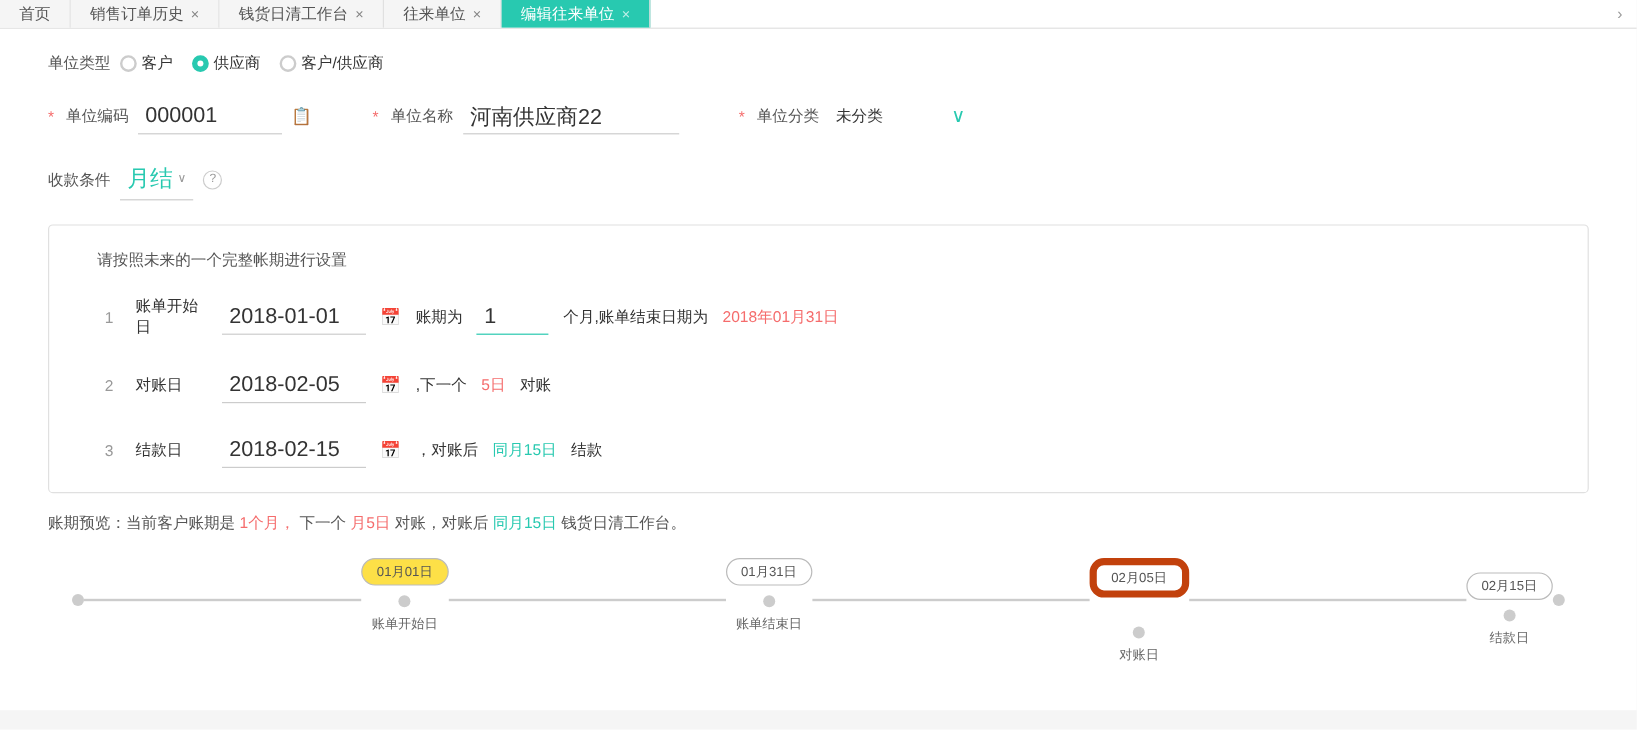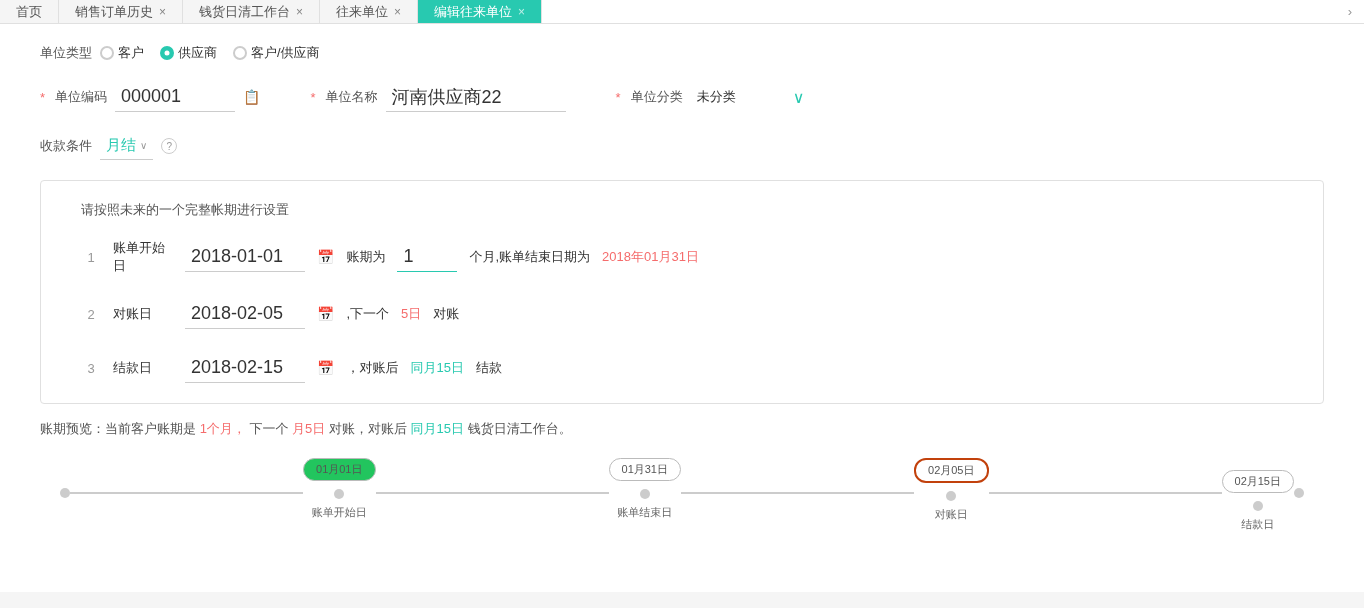--- a/index.html
+++ b/index.html
@@ -128,21 +128,21 @@
 
     .select-wrapper {
       display: flex;
       align-items: center;
       gap: 4px;
       border-bottom: 1px solid #ccc;
       padding: 4px 6px;
     }
     .select-value {
       color: #28c9b0;
-      font-size: 15px;
+      font-size: 19px;
     }
     .chevron-down {
       color: #999;
       font-size: 10px;
     }
     .select-wrapper-large {
       display: flex;
       align-items: center;
       gap: 16px;
       padding: 4px 6px;
@@ -338,37 +338,37 @@
 
     <div style="display:flex;flex-direction:column;align-items:center;margin-top:30px;">
       <div style="width:10px;height:10px;border-radius:50%;background:#ccc;"></div>
     </div>
 
     <div style="flex:1;display:flex;flex-direction:column;align-items:center;">
       <div style="height:2px;background:#ccc;width:100%;margin-top:34px;"></div>
     </div>
 
     <div style="display:flex;flex-direction:column;align-items:center;">
-      <div style="border:1px solid #bbb;border-radius:12px;padding:3px 12px;font-size:11px;color:#555;background:#22c55e;white-space:nowrap;margin-bottom:8px;">01月01日</div>
+      <div style="border:1px solid #bbb;border-radius:12px;padding:3px 12px;font-size:11px;color:#555;background:#fde047;white-space:nowrap;margin-bottom:8px;">01月01日</div>
       <div style="width:10px;height:10px;border-radius:50%;background:#ccc;margin-bottom:6px;"></div>
       <div style="font-size:11px;color:#666;white-space:nowrap;">账单开始日</div>
     </div>
 
     <div style="flex:1;height:2px;background:#ccc;margin-top:34px;"></div>
 
     <div style="display:flex;flex-direction:column;align-items:center;">
       <div style="border:1px solid #bbb;border-radius:12px;padding:3px 12px;font-size:11px;color:#555;background:#fff;white-space:nowrap;margin-bottom:8px;">01月31日</div>
       <div style="width:10px;height:10px;border-radius:50%;background:#ccc;margin-bottom:6px;"></div>
       <div style="font-size:11px;color:#666;white-space:nowrap;">账单结束日</div>
     </div>
 
     <div style="flex:1;height:2px;background:#ccc;margin-top:34px;"></div>
 
     <div style="display:flex;flex-direction:column;align-items:center;">
-      <div style="border:2px solid #c2410c;border-radius:12px;padding:3px 12px;font-size:11px;color:#555;background:#fff;white-space:nowrap;margin-bottom:8px;">02月05日</div>
+      <div style="border:6px solid #c2410c;border-radius:12px;padding:3px 12px;font-size:11px;color:#555;background:#fff;white-space:nowrap;margin-bottom:24px;">02月05日</div>
       <div style="width:10px;height:10px;border-radius:50%;background:#ccc;margin-bottom:6px;"></div>
       <div style="font-size:11px;color:#666;white-space:nowrap;">对账日</div>
     </div>
 
     <div style="flex:1;height:2px;background:#ccc;margin-top:34px;"></div>
 
     <div style="display:flex;flex-direction:column;align-items:center;">
       <div style="border:1px solid #bbb;border-radius:12px;padding:3px 12px;font-size:11px;color:#555;background:#fff;white-space:nowrap;margin-bottom:8px;margin-top:12px;">02月15日</div>
       <div style="width:10px;height:10px;border-radius:50%;background:#ccc;margin-bottom:6px;"></div>
       <div style="font-size:11px;color:#666;white-space:nowrap;">结款日</div>

